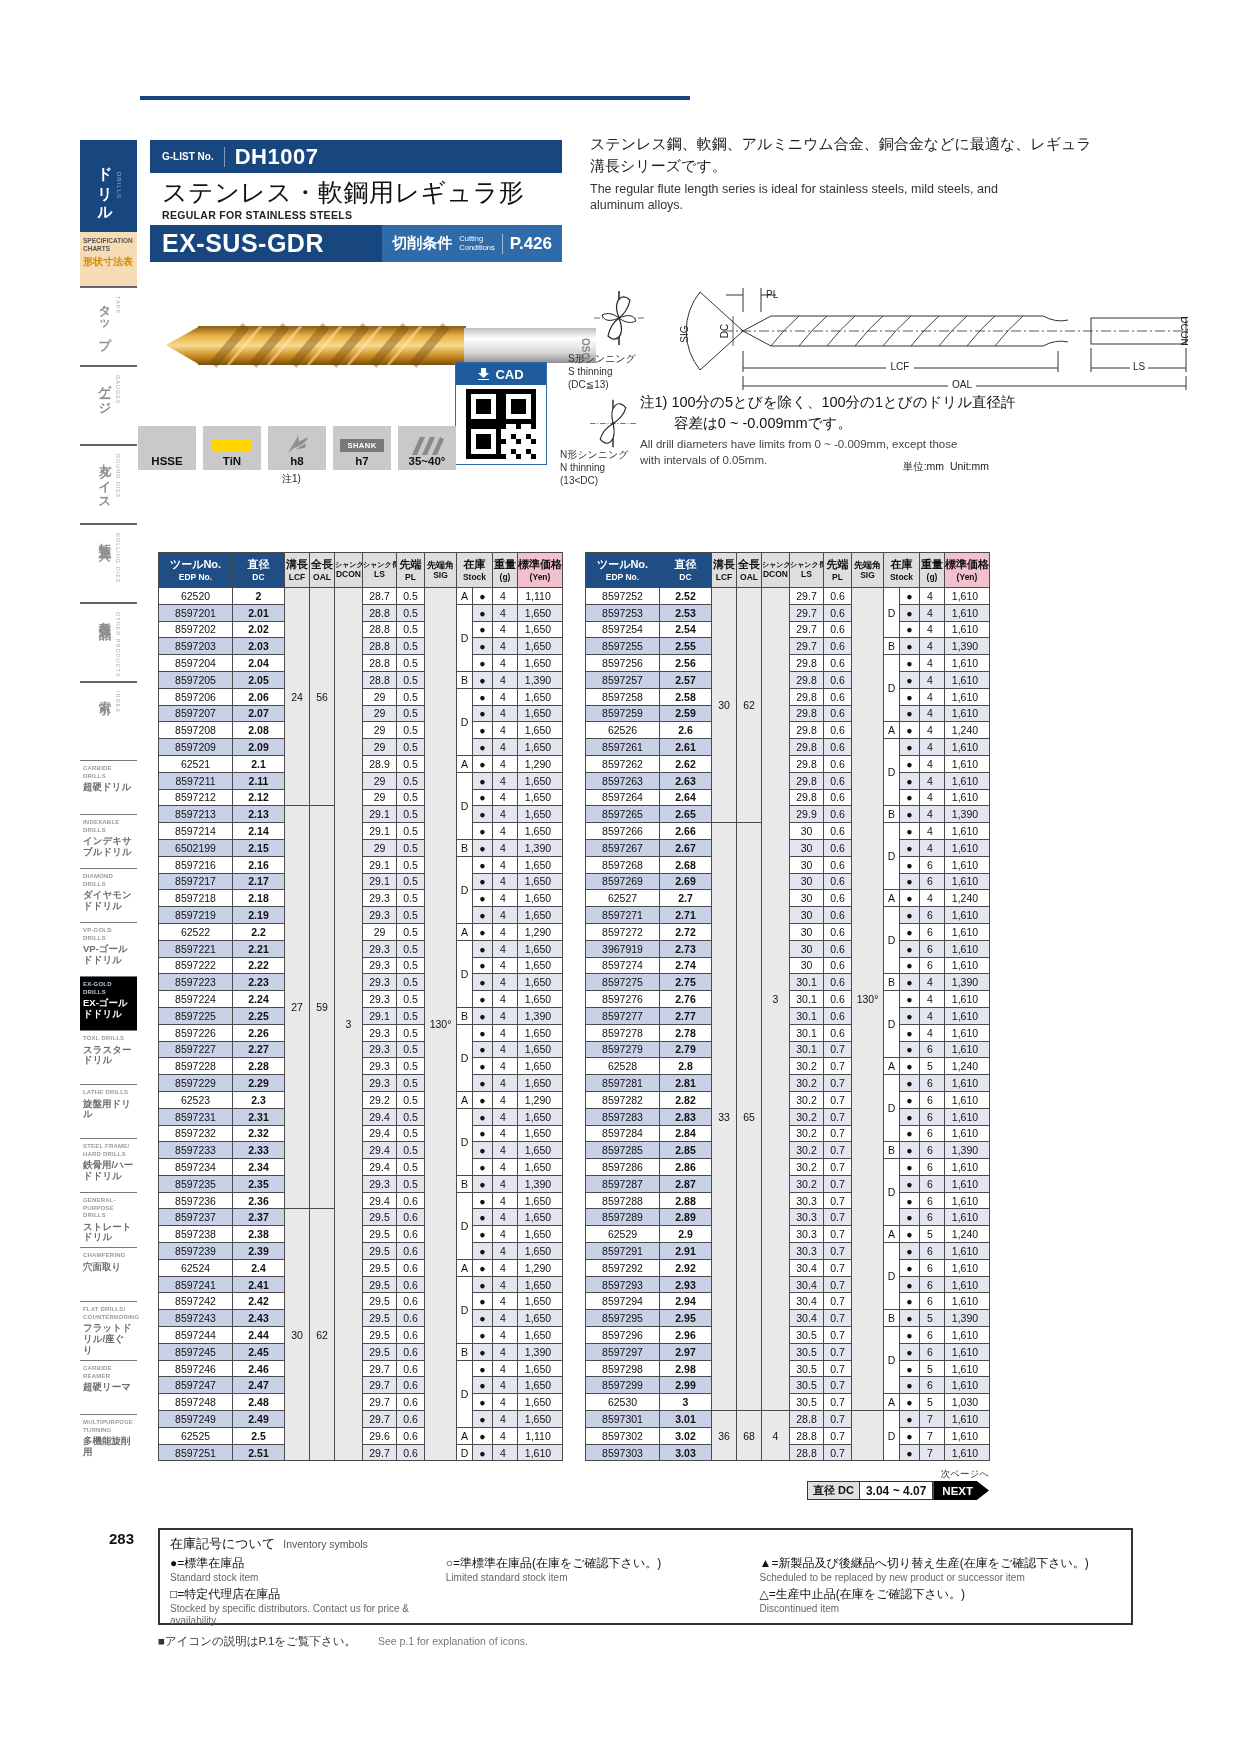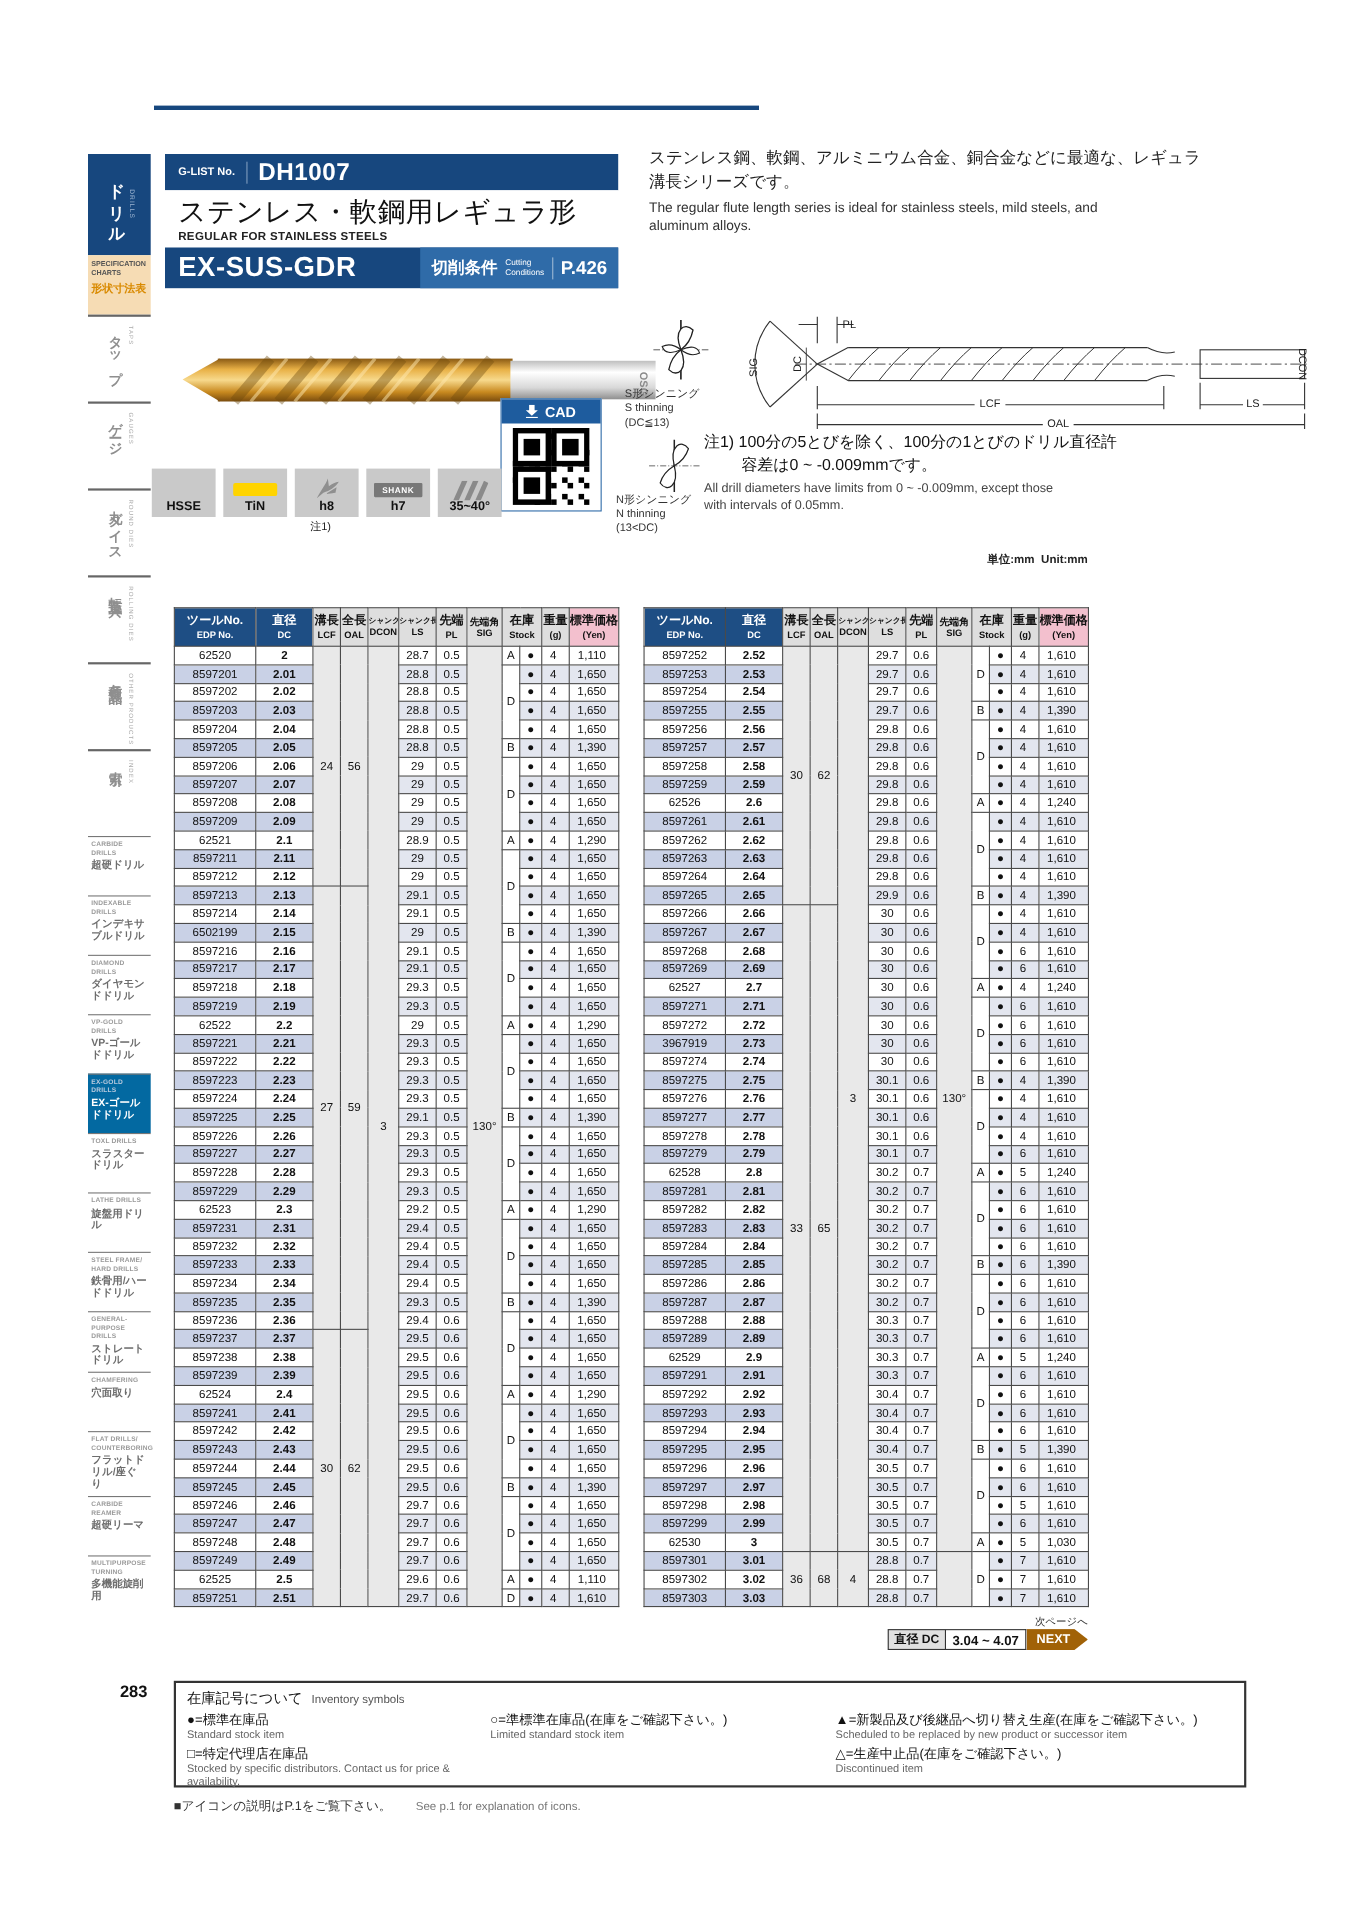--- a/index.html
+++ b/index.html
@@ -15,21 +15,21 @@
   #sb-drill-tab .ven{color:#9db5d2;font-size:6px;letter-spacing:1px;}
   #sb-spec-tab{background:#f6dcb4;height:54px;padding:5px 3px 0 3px;box-sizing:border-box;}
   #sb-spec-tab .spec-en{font-size:6.5px;color:#555;font-weight:bold;line-height:1.2;}
   #sb-spec-tab .spec-jp{font-size:10px;color:#d98a00;font-weight:bold;margin-top:2px;}
   .sec{height:79px;border-top:2px solid #666;display:flex;justify-content:center;gap:2px;padding-top:8px;box-sizing:border-box;}
   .sec .vjp{font-size:12.5px;font-weight:bold;color:#8f8f8f;letter-spacing:2px;}
   .sec .ven{font-size:5.5px;color:#ababab;letter-spacing:1px;}
   .cat{min-height:54px;border-top:1.5px solid #777;padding:4px 3px;box-sizing:border-box;}
   .cat-en{font-size:6px;font-weight:bold;color:#9a9a9a;line-height:1.25;letter-spacing:.2px;}
   .cat-jp{font-size:9.5px;font-weight:bold;color:#6d6d6d;line-height:1.15;margin-top:2px;}
-  .cat.active{background:#0369a1;}
+  .cat.active{background:#000000;}
   .cat.active .cat-en{color:#b9cade;}
   .cat.active .cat-jp{color:#fff;}
   
   #toprule{left:140px;top:96px;width:550px;height:4px;background:#17477e;}
   #glist{left:150px;top:140px;width:412px;height:33px;background:#17477e;color:#fff;display:flex;align-items:center;padding-left:12px;box-sizing:border-box;}
   #glist .gl-label{font-size:10px;font-weight:bold;}
   #glist .gl-div{width:1px;height:20px;background:#7f9cbd;margin:0 10px;}
   #glist .gl-no{font-size:22px;font-weight:bold;letter-spacing:.5px;}
   #title-area{left:150px;top:173px;width:412px;height:52px;background:#fff;padding:3px 0 0 12px;box-sizing:border-box;}
   #title-jp{font-size:25px;font-weight:normal;letter-spacing:.5px;}
@@ -57,21 +57,21 @@
   .icon-note{position:absolute;top:46px;left:14px;font-size:10px;color:#222;white-space:nowrap;}
   .thin-label{font-size:10px;color:#333;line-height:1.3;}
   #sthin-label{left:568px;top:352px;}
   #nthin-label{left:560px;top:448px;}
   #sthin-glyph{left:592px;top:288px;}
   #nthin-glyph{left:588px;top:396px;}
   #dim-diagram{left:648px;top:276px;}
   #note1{left:640px;top:392px;width:545px;}
   #note1 .n-jp{font-size:14.5px;color:#111;line-height:1.45;}
   #note1 .n-en{font-size:11.5px;color:#444;line-height:1.35;margin-top:3px;}
-  #unit-note{left:800px;top:502px;width:189px;text-align:right;font-size:10.5px;font-weight:bold;color:#222;}
+  #unit-note{left:800px;top:460px;width:189px;text-align:right;font-size:10.5px;font-weight:normal;color:#222;}
   
   .ctable{border-collapse:collapse;table-layout:fixed;width:404px;background:#fff;border:1.5px solid #222;}
   .ctable th,.ctable td{border:1px solid #4a4a4a;overflow:hidden;white-space:nowrap;padding:0;}
   .ctable thead th{height:34px;vertical-align:middle;text-align:center;}
   .thn{background:#1e4e84;color:#fff;}
   .thg{background:#dedede;color:#111;}
   .thp{background:#f3c0ce;color:#111;}
   .hjp{font-size:11px;font-weight:bold;line-height:1.2;}
   .hjp.sm{font-size:7px;}
   .hen{font-size:8.5px;line-height:1.2;}
@@ -86,21 +86,21 @@
   td.price{text-align:right;padding-right:4px;}
   tr.shade td.key{background:#c9d1e6;}
   tr.shade td.pl2{background:#e3e6ef;}
   #table-left{left:158px;top:552px;}
   #table-right{left:585px;top:552px;}
   
   #next-note{left:789px;top:1468px;width:200px;text-align:right;font-size:9.5px;color:#333;}
   #next-bar{left:789px;top:1481px;width:200px;display:flex;justify-content:flex-end;height:19px;}
   #next-bar .nb-dc{background:#e0e0e0;border:1px solid #333;font-size:11px;font-weight:bold;display:flex;align-items:center;padding:0 5px;}
   #next-bar .nb-range{background:#fff;border:1px solid #333;border-left:none;font-size:12px;font-weight:bold;display:flex;align-items:center;padding:0 6px;}
-  #next-bar .nb-next{background:#a16207;color:#fff;font-size:11.5px;font-weight:bold;display:flex;align-items:center;padding:0 16px 0 9px;clip-path:polygon(0 0,78% 0,100% 50%,78% 100%,0 100%);}
+  #next-bar .nb-next{background:#000000;color:#fff;font-size:11.5px;font-weight:bold;display:flex;align-items:center;padding:0 16px 0 9px;clip-path:polygon(0 0,78% 0,100% 50%,78% 100%,0 100%);}
   
   #legend{left:158px;top:1528px;width:975px;height:97px;border:2px solid #333;box-sizing:border-box;padding:5px 10px;}
   #legend .lg-title{display:flex;align-items:baseline;gap:8px;}
   #legend .lg-title .t-jp{font-size:13px;font-weight:normal;}
   #legend .lg-title .t-en{font-size:10.5px;color:#555;}
   #legend-cols{display:flex;margin-top:2px;}
   .lg-col{display:flex;flex-direction:column;gap:2px;}
   .lg-col.c1{width:29%;} .lg-col.c2{width:33%;} .lg-col.c3{width:38%;}
   .lg-item .li-jp{font-size:12px;color:#111;}
   .lg-item .li-en{font-size:10px;color:#666;line-height:1.2;}

